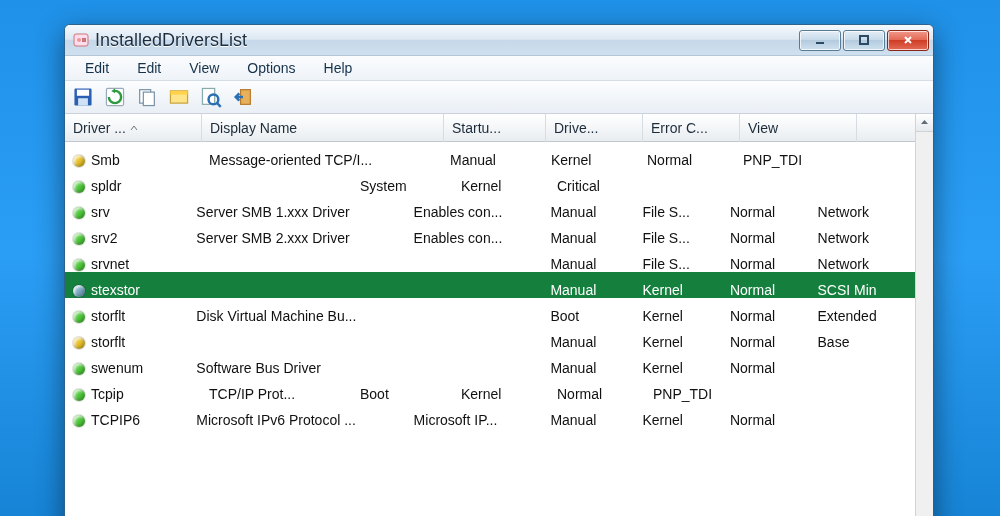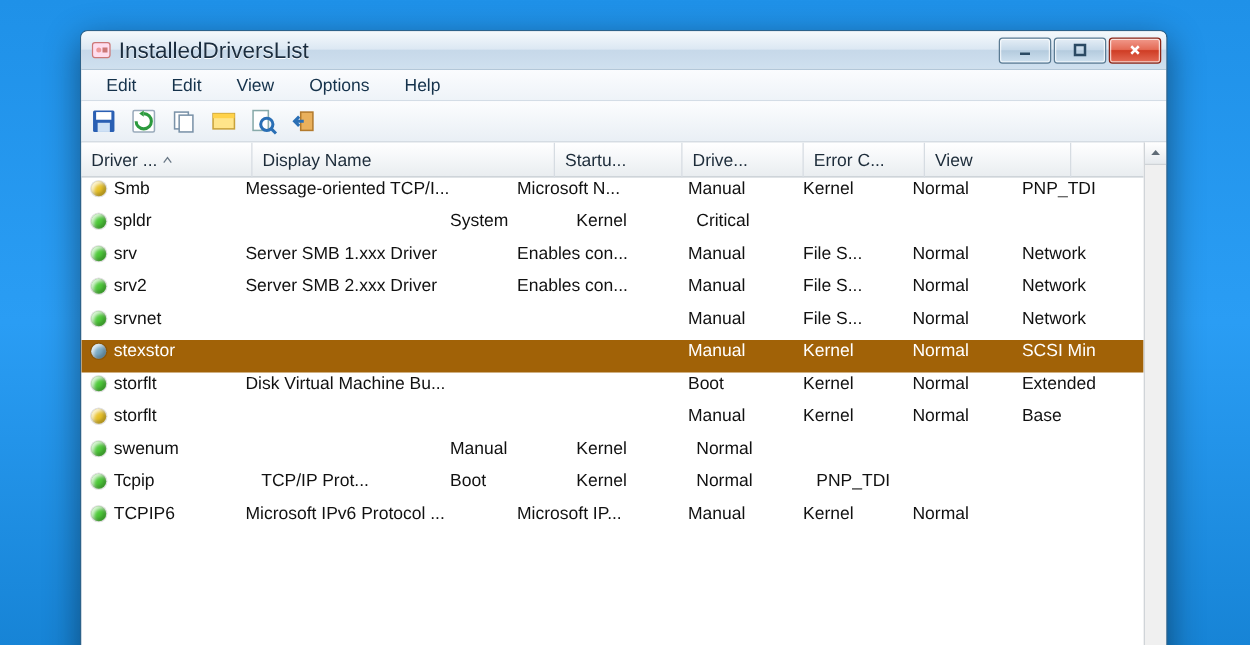--- a/index.html
+++ b/index.html
@@ -14,24 +14,24 @@
 .menubar{height:24px;background:linear-gradient(180deg,#fbfcfe 0%,#eef3f8 100%);border-bottom:1px solid #d4dde6;display:flex;align-items:center;padding:0 6px;gap:0}
 .menubar .item{padding:0 14px;line-height:24px;color:#15324b;font-size:14px}
 .toolbar{height:32px;background:linear-gradient(180deg,#fcfdfe 0%,#e9eff5 100%);border-bottom:1px solid #c9d2da;display:flex;align-items:center;padding:0 6px;gap:8px}
 .toolbar .tbtn{width:22px;height:22px;display:flex;align-items:center;justify-content:center;border:1px solid transparent;border-radius:2px}
 .listwrap{position:relative;height:calc(100% - 86px);display:flex}
 .list{flex:1;overflow:hidden}
 .header{display:flex;height:27px;background:linear-gradient(180deg,#ffffff 0%,#f5f7f9 45%,#e9edf0 100%);border-bottom:1px solid #c0c7ce;font-size:14px;color:#1d2c3a}
 .header .col{display:flex;align-items:center;padding:14px 8px;border-right:1px solid #d6dce2;overflow:hidden;white-space:nowrap}
 .header .sort{margin-left:4px;display:inline-flex}
 .rows{}
-.row{display:flex;height:26px;align-items:flex-start}
+.row{display:flex;height:26px;align-items:flex-end}
 .row .cell{padding:0 8px;overflow:hidden;white-space:nowrap;text-overflow:ellipsis;font-size:14px;color:#111}
 .row .dot{width:12px;height:12px;border-radius:50%;display:inline-block;margin-right:6px;vertical-align:middle;box-shadow:inset -2px -2px 3px rgba(0,0,0,.25),inset 2px 2px 3px rgba(255,255,255,.8),0 0 0 1px rgba(0,0,0,.12)}
-.row.selected{background:#a16207;color:#fff}
+.row.selected{background:#15803d;color:#fff}
 .row.selected .cell{color:#fff}
 .scrollbar{width:17px;background:#f0f0f0;border-left:1px solid #d0d4d8;position:relative}
 .scrollbar .arrow{height:17px;background:linear-gradient(180deg,#fff,#e6eaee);border-bottom:1px solid #cfd3d7;display:flex;align-items:center;justify-content:center}
 .c0{width:120px}
 .c1{width:225px}
 .c2{width:135px}
 .c3{width:85px}
 .c4{width:80px}
 .c5{width:80px}
 .c6{width:100px}
@@ -142,21 +142,20 @@
             <span>Error C...</span>
           </div>
         <div class="col c6">
             <span>View</span>
           </div>
       </div>
       <div class="rows" id="rows">
           <div class="row">
             <div class="cell c0"><span class="dot" style="background: rgb(232, 194, 42);"></span><span>Smb</span></div>
             <div class="cell c1"><span>Message-oriented TCP/I...</span></div>
-            <div class="cell c2"><span>Microsoft N...</span></div>
             <div class="cell c3"><span>Manual</span></div>
             <div class="cell c4"><span>Kernel</span></div>
             <div class="cell c5"><span>Normal</span></div>
             <div class="cell c6"><span>PNP_TDI</span></div>
           </div>
           <div class="row">
             <div class="cell c0"><span class="dot" style="background: rgb(78, 201, 58);"></span><span>spldr</span></div>
             <div class="cell c2"><span></span></div>
             <div class="cell c3"><span>System</span></div>
             <div class="cell c4"><span>Kernel</span></div>
@@ -212,20 +211,21 @@
             <div class="cell c0"><span class="dot" style="background: rgb(232, 194, 42);"></span><span>storflt</span></div>
             <div class="cell c1"><span></span></div>
             <div class="cell c2"><span></span></div>
             <div class="cell c3"><span>Manual</span></div>
             <div class="cell c4"><span>Kernel</span></div>
             <div class="cell c5"><span>Normal</span></div>
             <div class="cell c6"><span>Base</span></div>
           </div>
           <div class="row">
             <div class="cell c0"><span class="dot" style="background: rgb(78, 201, 58);"></span><span>swenum</span></div>
+            <div class="cell c1"><span>Software Bus Driver</span></div>
             <div class="cell c2"><span></span></div>
             <div class="cell c3"><span>Manual</span></div>
             <div class="cell c4"><span>Kernel</span></div>
             <div class="cell c5"><span>Normal</span></div>
             <div class="cell c6"><span></span></div>
           </div>
           <div class="row">
             <div class="cell c0"><span class="dot" style="background: rgb(78, 201, 58);"></span><span>Tcpip</span></div>
             <div class="cell c2"><span>TCP/IP Prot...</span></div>
             <div class="cell c3"><span>Boot</span></div>

